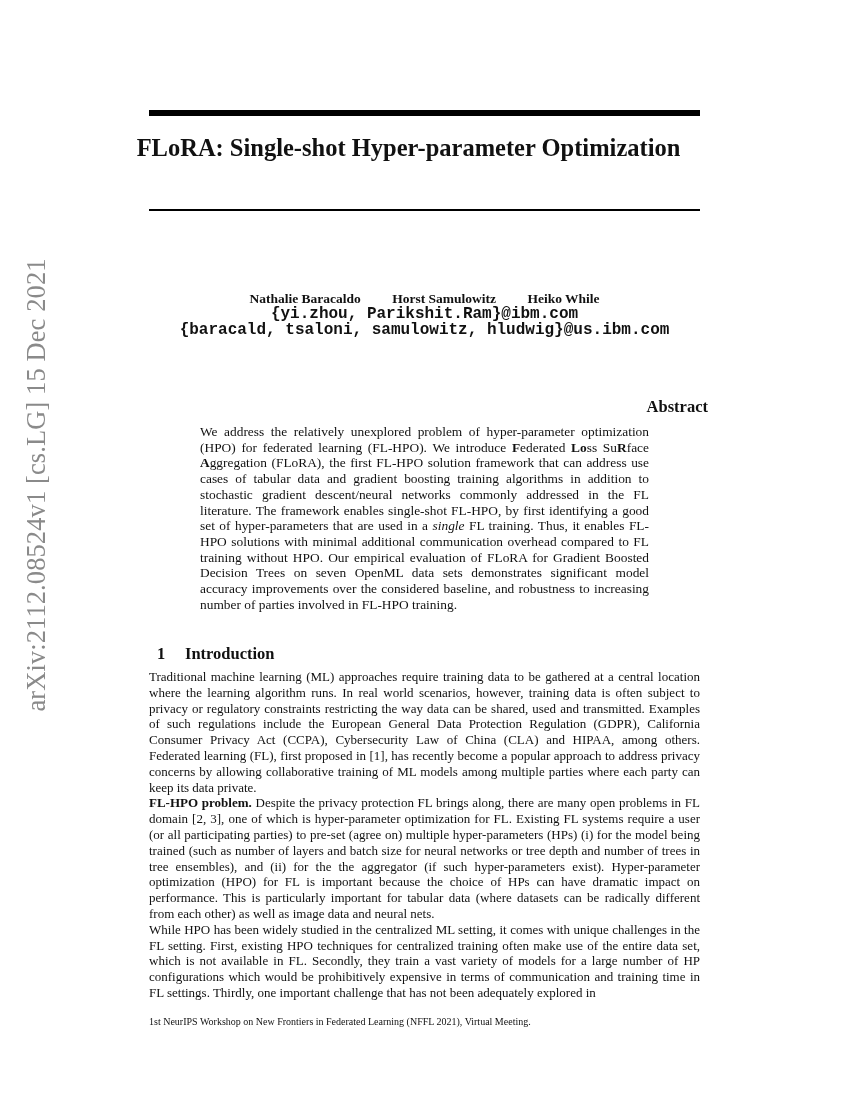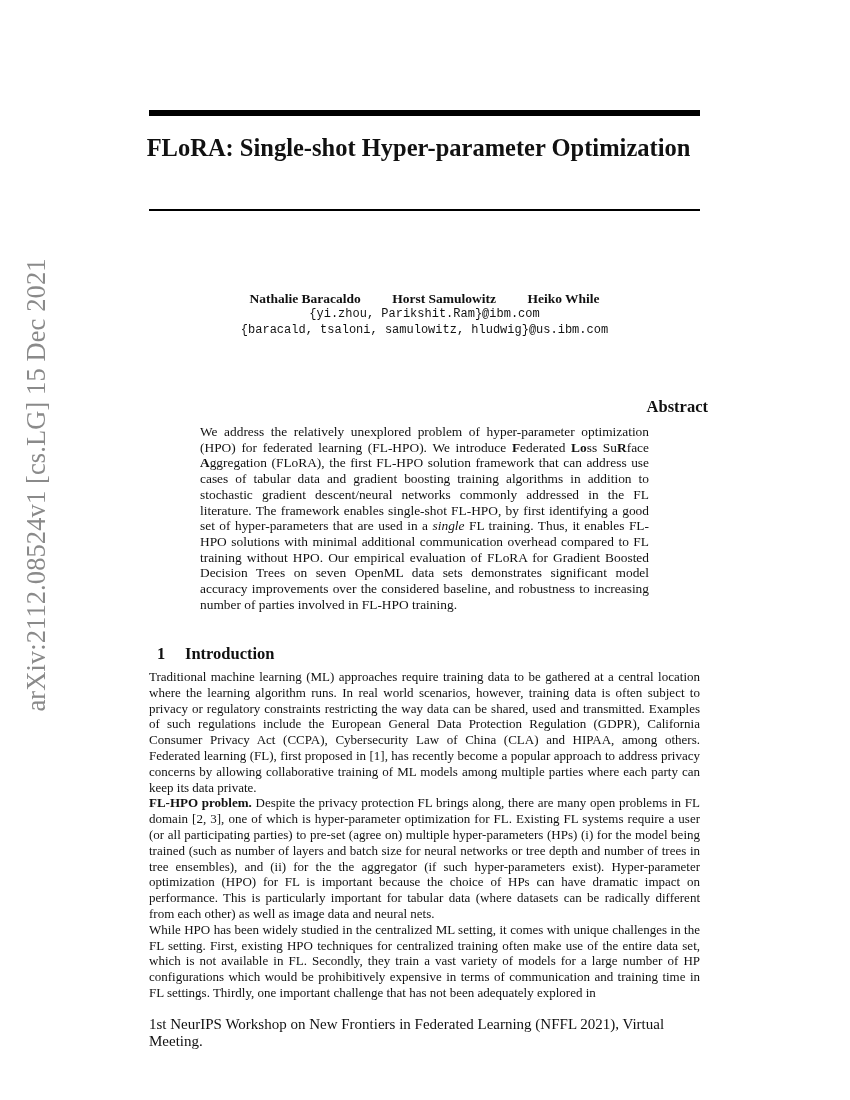--- a/index.html
+++ b/index.html
@@ -7,43 +7,43 @@
          font-family:"Liberation Serif","DejaVu Serif",serif; color:#111; }
   .page { position:absolute; left:0; top:0; width:850px; height:1100px; }
 
   .arxiv-stamp { position:absolute; left:18px; top:265px; width:36px; height:440px; }
   .arxiv-stamp span { position:absolute; left:50%; top:50%; transform:translate(-50%,-50%) rotate(-90deg);
         white-space:nowrap; font-size:26.5px; color:#8a8a8a; letter-spacing:0.1px; }
 
   .rule-top { position:absolute; left:149px; top:110px; width:551px; height:6px; background:#000; }
   .rule-bottom { position:absolute; left:149px; top:209px; width:551px; height:2px; background:#000; }
 
-  .title { position:absolute; left:143px; top:133px; width:551px; text-align:center;
+  .title { position:absolute; left:133px; top:133px; width:551px; text-align:center;
            font-weight:bold; font-size:24.5px; line-height:29px; margin:0; }
 
   .authors { position:absolute; left:149px; width:551px; text-align:center; font-weight:bold; font-size:13.5px; }
   .authors-row1 { top:250px; }
   .authors-row2 { top:291px; }
   .authors span { display:inline-block; margin:0 14px; }
   .affil { position:absolute; left:149px; top:306px; width:551px; text-align:center; font-size:13.5px; line-height:16px; }
-  .mono { font-family:"Liberation Mono","DejaVu Sans Mono",monospace; font-size:12px; }
+  .mono { font-family:"Liberation Mono","DejaVu Sans Mono",monospace; font-size:16px;font-weight:bold; }
 
   .abstract-heading { position:absolute; left:149px; top:389px; width:551px; text-align:right;
                       font-weight:bold; font-size:16.5px; margin:8px; }
   .abstract-body { position:absolute; left:200px; top:424px; width:449px; font-size:13.4px;
                    line-height:15.7px; text-align:justify; margin:0; hyphens:auto; }
 
   .section-heading { position:absolute; left:149px; top:636px; font-weight:bold; font-size:16.5px; margin:8px; }
   .section-heading .num { display:inline-block; width:28px; }
 
   .intro { position:absolute; left:149px; top:669px; width:551px; font-size:13px; line-height:15.8px;
            text-align:justify; margin:0; }
   .intro p { margin:0; }
 
-  .footnote { position:absolute; left:149px; top:1016px; width:551px; font-size:15px; margin:0; }
+  .footnote { position:absolute; left:149px; top:1016px; width:551px; font-size:10px; margin:0; }
 </style>
 </head>
 <body>
 
 <div class="page">
 
   <div class="arxiv-stamp">
     <span>arXiv:2112.08524v1  [cs.LG]  15 Dec 2021</span>
   </div>
 

